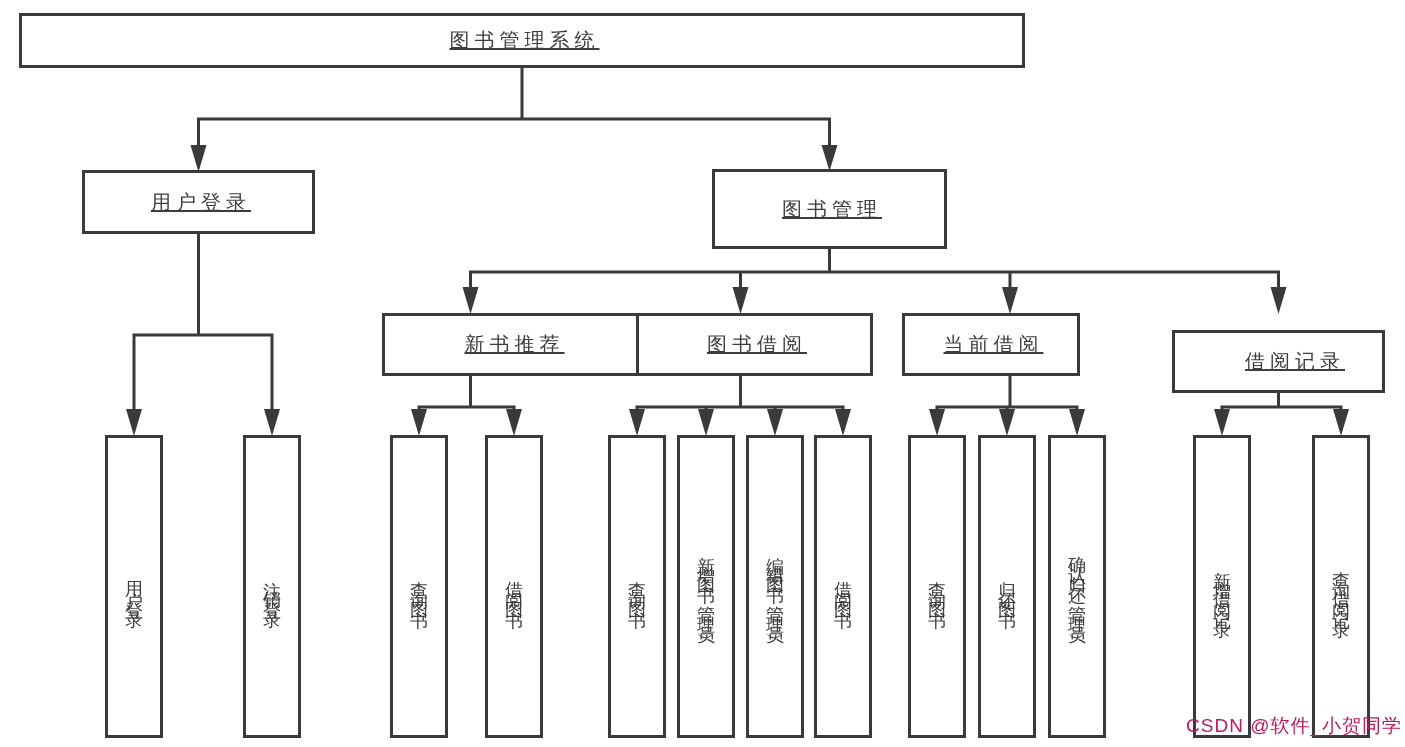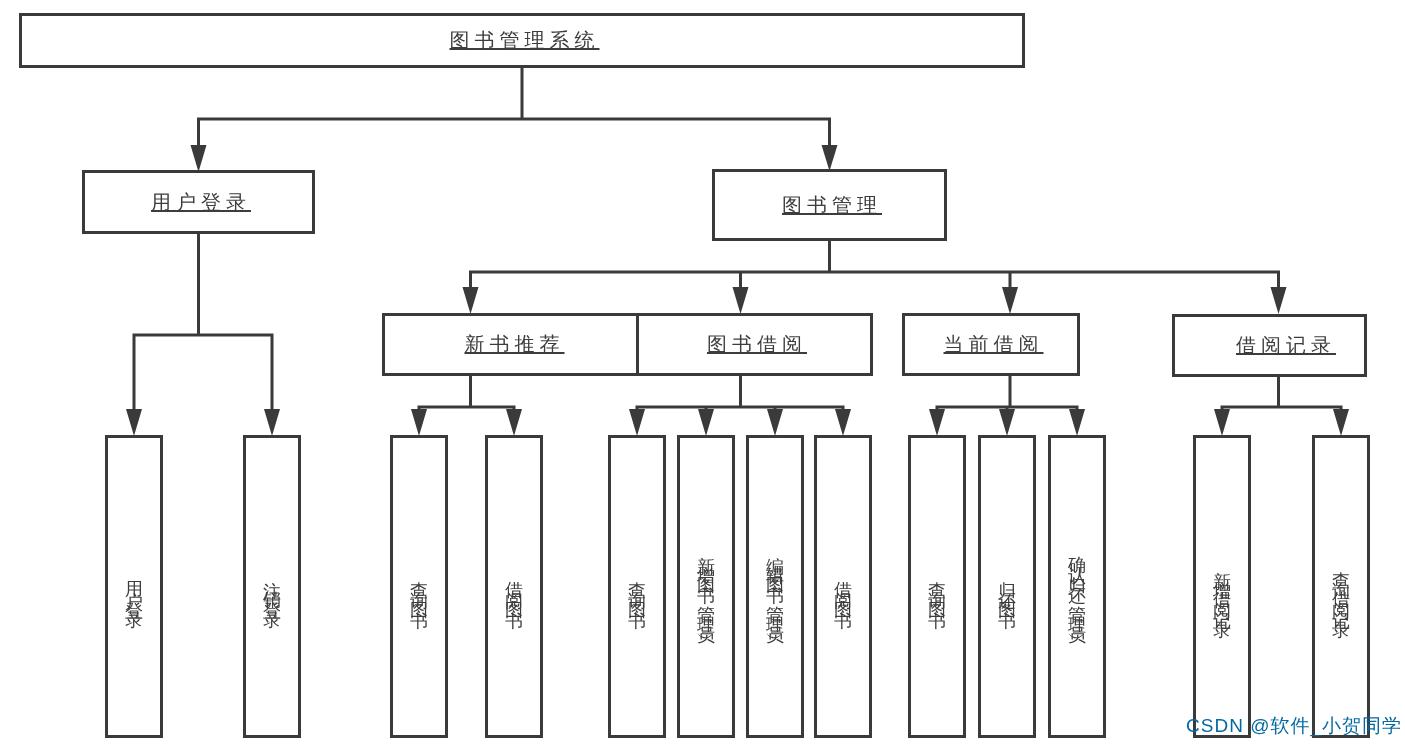--- a/index.html
+++ b/index.html
@@ -48,21 +48,21 @@
     font-size: 18px;
     letter-spacing: 10px;
     line-height: 1;
     white-space: nowrap;
   }
   #watermark {
     position: absolute;
     top: 713px;
     right: 3px;
     font-size: 19px;
-    color: #0369a1;
+    color: #be185d;
     letter-spacing: 1px;
     white-space: nowrap;
   }
 </style>
 </head>
 <body>
 
 <div id="stage">
 
   <svg id="connectors" viewBox="0 0 1405 747" xmlns="http://www.w3.org/2000/svg">
@@ -126,34 +126,34 @@
     </g>
   </svg>
 
   <div class="node h" style="left:19px; top:13px; width:1006px; height:55px;">
     <span>图书管理系统</span>
   </div>
 
   <div class="node h" style="left:82px; top:170px; width:233px; height:64px;">
     <span>用户登录</span>
   </div>
-  <div class="node h" style="left:712px; top:169px; width:235px; height:72px;">
+  <div class="node h" style="left:712px; top:169px; width:235px; height:80px;">
     <span>图书管理</span>
   </div>
 
   <div class="node h" style="left:382px; top:313px; width:260px; height:63px;">
     <span>新书推荐</span>
   </div>
   <div class="node h" style="left:636px; top:313px; width:237px; height:63px;">
     <span>图书借阅</span>
   </div>
   <div class="node h" style="left:902px; top:313px; width:178px; height:63px;">
     <span>当前借阅</span>
   </div>
-  <div class="node h" style="left:1172px; top:314px; width:195px; height:63px;padding-left:28px;">
+  <div class="node h" style="left:1172px; top:330px; width:213px; height:63px;padding-left:28px;">
     <span>借阅记录</span>
   </div>
 
   <div class="node v" style="left:105px; top:435px;">
     <span>用户登录</span>
   </div>
   <div class="node v" style="left:243px; top:435px;">
     <span>注销登录</span>
   </div>
   <div class="node v" style="left:390px; top:435px;">

